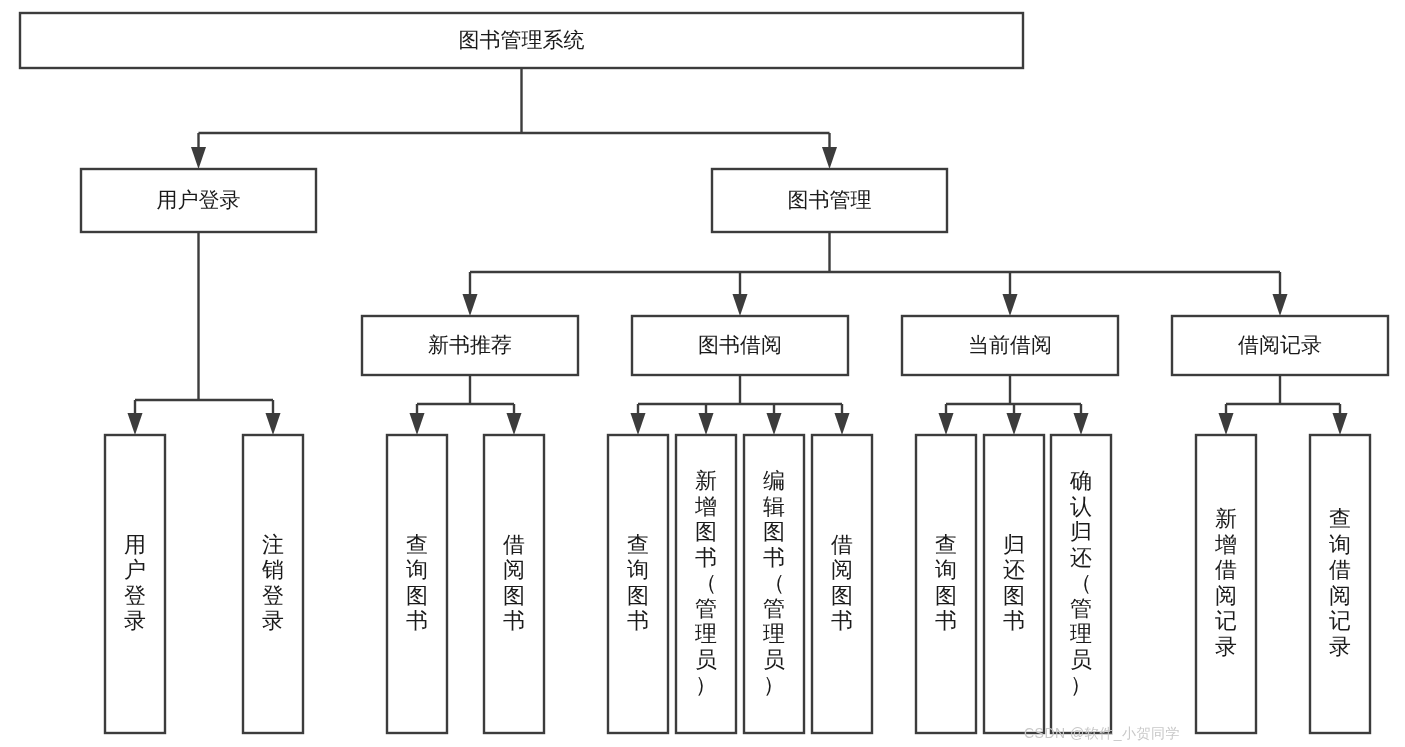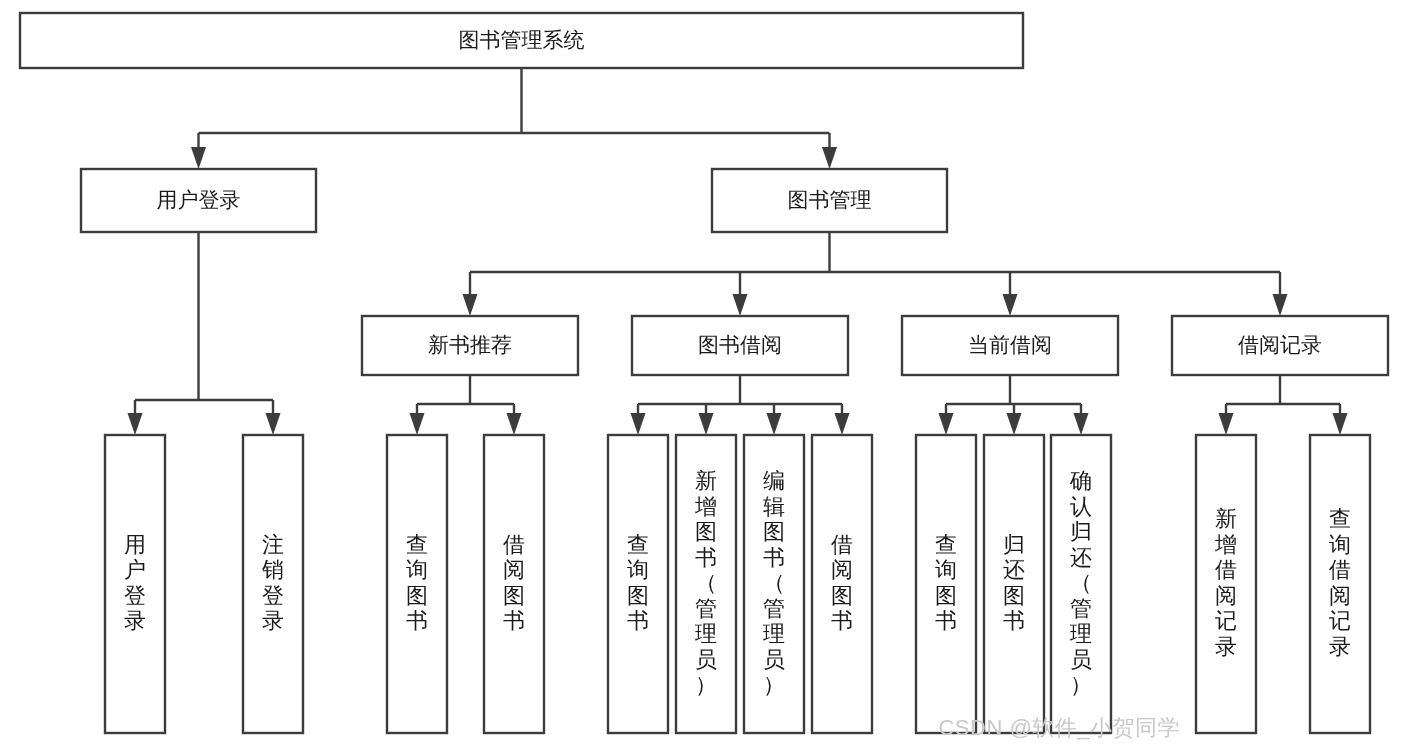--- a/index.html
+++ b/index.html
@@ -50,21 +50,21 @@
   }
   .arrow-head {
     fill: #3c3c3c;
     stroke: none;
   }
   .watermark {
     position: absolute;
     right: 8px;
     bottom: 4px;
     font-family: "Liberation Sans", "DejaVu Sans", sans-serif;
-    font-size: 22px;
+    font-size: 14px;
     color: #c8c8c8;
     white-space: nowrap;
     letter-spacing: 0.5px;
     user-select: none;
   }
 </style>
 </head>
 <body>
 
 <div id="diagram-root">

